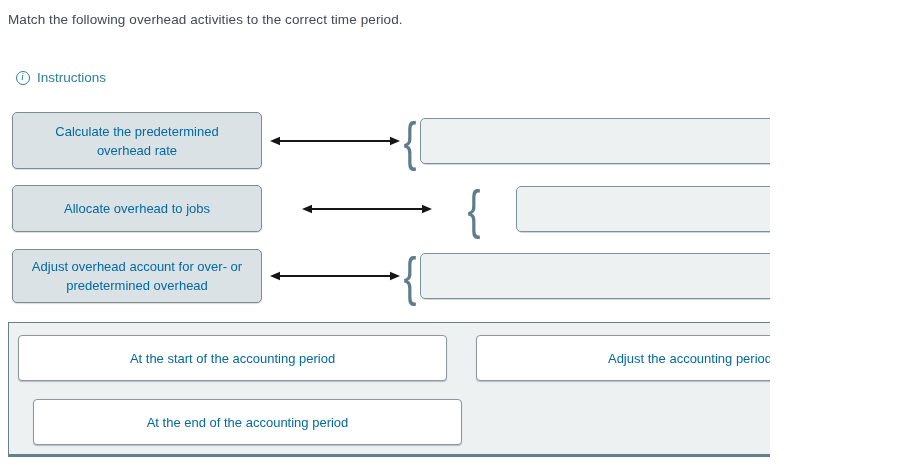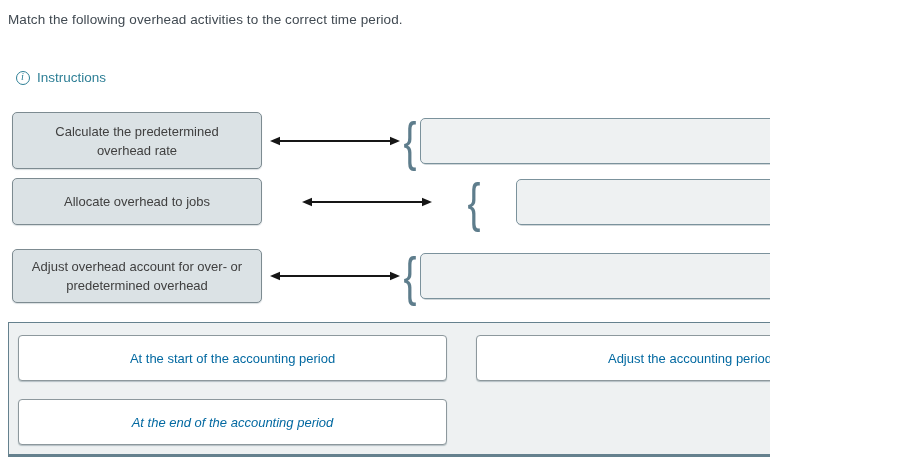--- a/index.html
+++ b/index.html
@@ -24,27 +24,27 @@
     display:inline-flex; align-items:center; justify-content:center;
     font-family:"Liberation Serif", serif; font-style:italic;
     font-size:10.5px; line-height:1; color:#2e7f96; flex:none;
     padding-right:1px; box-sizing:border-box;
   }
   .match-row {
     position:absolute; left:12px;
     display:flex; align-items:center;
   }
   .row-1 { top:112px; height:57px; }
-  .row-2 { top:178px; height:47px;gap:32px; }
+  .row-2 { top:185px; height:47px;gap:32px; }
   .row-3 { top:249px; height:54px; }
   .activity-card {
     width:250px; height:100%; box-sizing:border-box; flex:none;
     background:#dbe2e5; border:1px solid #7d8b91; border-radius:5px;
     display:flex; align-items:center; justify-content:center; text-align:center;
-    font-size:13px; line-height:19px; color:#404040;
+    font-size:13px; line-height:19px; color:#0369a1;
     padding:4px 18px; margin-right:8px; cursor:grab;
     box-shadow:0 1px 1px rgba(100,120,130,0.25);
   }
   .arrow { width:130px; height:14px; flex:none; }
   .brace {
     width:20px; flex:none; text-align:center;
     font-size:54px; line-height:54px; font-weight:400;
     color:#5e7d8c; transform:scaleX(0.72);
     user-select:none;
   }
@@ -62,21 +62,21 @@
   }
   .option {
     position:absolute; height:46px; box-sizing:border-box;
     background:#ffffff; border:1px solid #8d989d; border-radius:4px;
     display:flex; align-items:center; justify-content:center; text-align:center;
     font-size:13px; color:#0369a1; cursor:grab;
     box-shadow:0 1px 1px rgba(96,118,128,0.4);
   }
   .opt-1 { left:9px;   top:12px; width:429px; }
   .opt-2 { left:467px; top:12px; width:428px; }
-  .opt-3 { left:9px;   top:76px; width:429px;font-style:italic; }
+  .opt-3 { left:24px;   top:76px; width:429px; }
 </style>
 </head>
 <body>
 
 <div class="canvas">
 
   <div class="prompt">Match the following overhead activities to the correct time period.</div>
 
   <a class="instructions">
     <span class="info-icon">i</span>

